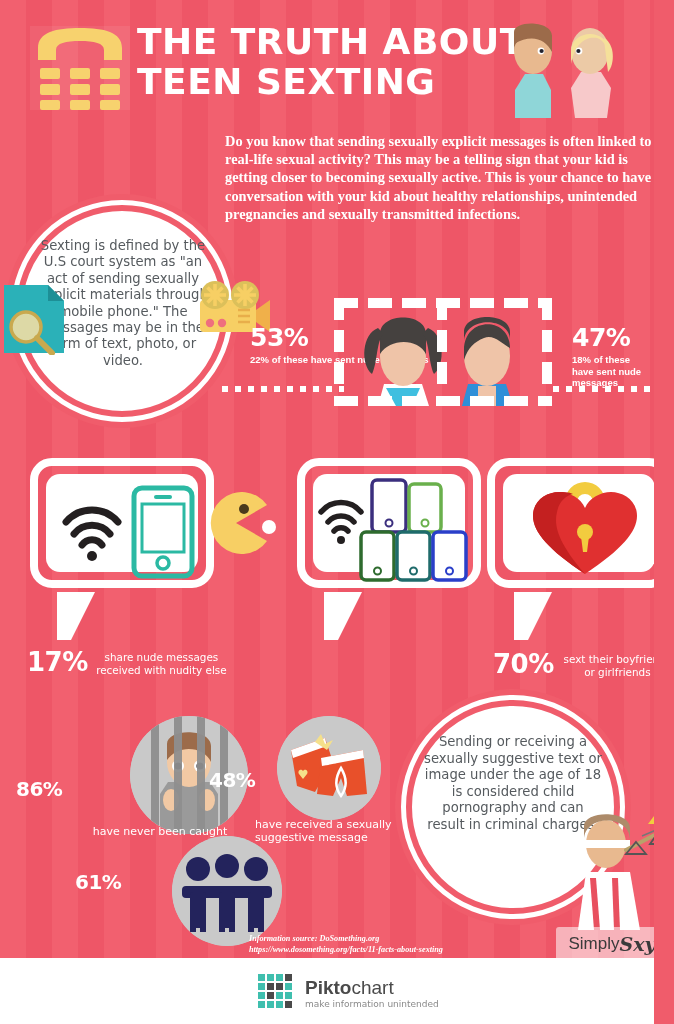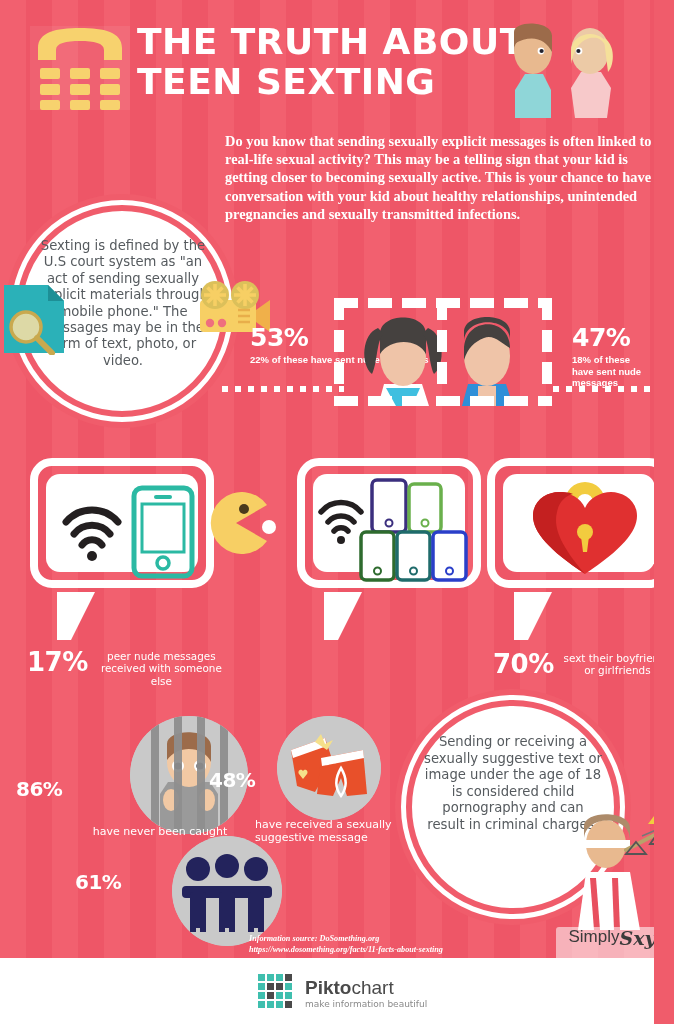--- a/index.html
+++ b/index.html
@@ -90,21 +90,21 @@
     border-left:14px solid #ffffff; border-right:24px solid transparent;
     border-top:48px solid #ffffff; }
   .tail2{ left:324px; top:592px;
     border-left:14px solid #ffffff; border-right:24px solid transparent;
     border-top:48px solid #ffffff; }
   .tail3{ left:514px; top:592px;
     border-left:14px solid #ffffff; border-right:24px solid transparent;
     border-top:48px solid #ffffff; }
   .pacman{ position:absolute; left:205px; top:492px; width:72px; height:62px; }
 
-  .stat-row{ position:absolute; display:flex; align-items:flex-start; }
+  .stat-row{ position:absolute; display:flex; align-items:flex-end; }
   .stat-num{
     color:#ffffff; font-weight:bold; font-size:26px; line-height:28px;
     font-family:"DejaVu Sans", sans-serif; letter-spacing:-0.5px;
     margin-right:8px; white-space:nowrap;
   }
   .stat-txt{
     color:#ffffff; font-size:10.4px; line-height:12.4px;
     font-family:"DejaVu Sans", sans-serif; text-align:center; padding-top:2px;
   }
   .s1{ left:27px; top:648px; width:200px; }
@@ -147,21 +147,21 @@
 
   
   .source{
     position:absolute; left:249px; top:934px; width:330px;
     color:#ffffff; font-size:8.2px; line-height:10.5px;
     font-family:"Liberation Serif", serif; font-style:italic; font-weight:bold;
   }
   .simplysxy{
     position:absolute; left:556px; top:927px; width:112px; height:34px;
     background:rgba(255,255,255,0.55); border-radius:3px;
-    display:flex; justify-content:center;
+    display:flex; align-items:center; justify-content:center;
     color:#3a3a3a; font-size:17px; font-family:"Liberation Sans", sans-serif;
   }
   .simplysxy b{ font-family:"DejaVu Serif", serif; font-style:italic; font-size:19px; }
   .pikto{
     position:absolute; left:258px; top:970px; width:200px; height:46px;
     display:flex; align-items:center;
   }
   .pikto-grid{ width:38px; height:38px; position:relative; margin-right:9px; }
   .pikto-txt{ line-height:1; }
   .pikto-name{ font-size:19px; font-family:"Liberation Sans", sans-serif; color:#4a4a4a; }
@@ -357,21 +357,21 @@
         <path d="M56 18 C44 18, 30 26, 30 42 C30 58, 46 76, 82 100 C58 72, 50 54, 54 38 C56 28, 62 22, 70 20 C66 18, 60 18, 56 18 Z" fill="#c42020"></path>
         <circle cx="82" cy="58" r="8" fill="#f2cc3f"></circle>
         <path d="M78 62 L86 62 L84 78 L80 78 Z" fill="#f2cc3f"></path>
       </svg>
     </div>
   </div>
   <div class="tail tail3"></div>
 
   <div class="stat-row s1">
     <div class="stat-num">17%</div>
-    <div class="stat-txt">peer nude messages received with someone else</div>
+    <div class="stat-txt">share nude messages received with nudity else</div>
   </div>
   <div class="stat-row s3">
     <div class="stat-num">70%</div>
     <div class="stat-txt">sext their boyfriends or girlfriends</div>
   </div>
 
   <div class="circ c86">
     <svg viewBox="0 0 118 118" width="118" height="118">
       <circle cx="59" cy="59" r="59" fill="#c9c9c9"></circle>
       <path d="M30 78 L38 66 L80 66 L88 78 L88 118 L30 118 Z" fill="#9a9a9a"></path>
@@ -493,17 +493,17 @@
       <g fill="#4a4a4a">
         <rect x="27" y="0" width="7" height="7"></rect>
         <rect x="9" y="9" width="7" height="7"></rect>
           <rect x="18" y="9" width="7" height="7"></rect>
         <rect x="9" y="18" width="7" height="7"></rect>
         <rect x="27" y="27" width="7" height="7"></rect>
       </g>
     </svg>
     <div class="pikto-txt">
       <div class="pikto-name"><b>Pikto</b><span>chart</span></div>
-      <div class="pikto-tag">make information beautiful</div>
+      <div class="pikto-tag">make information unintended</div>
     </div>
   </div>
 
 </div>
 
 </body></html>

